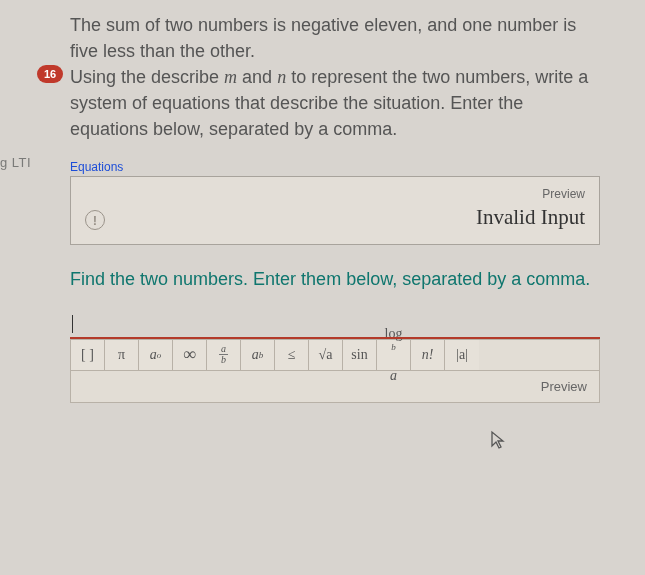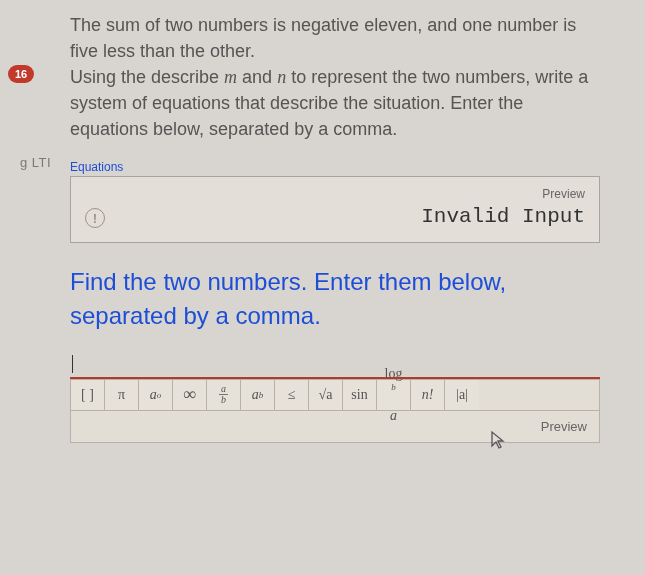--- a/index.html
+++ b/index.html
@@ -21,37 +21,36 @@
   }
   .left-col {
     position: absolute;
     left: 0;
     top: 0;
     width: 60px;
     height: 100%;
   }
   .qnum {
     position: absolute;
-    left: 8px;
+    left: 37px;
     top: 65px;
     background: #c0392b;
     color: #fff;
     font-size: 11px;
     font-weight: bold;
     padding: 3px 7px;
     border-radius: 10px;
   }
   .lti {
     position: absolute;
     left: 0;
     top: 155px;
     color: #7a7a78;
     font-size: 13px;
     letter-spacing: 0.5px;
-    margin-left: 20px;
   }
   .content {
     margin-left: 70px;
     padding-right: 25px;
   }
   .problem-text {
     font-size: 18px;
     line-height: 1.45;
     color: #555;
     margin-bottom: 18px;
@@ -90,27 +89,27 @@
     font-weight: bold;
     margin-top: 6px;
   }
   .preview-right { text-align: right; }
   .preview-label {
     font-size: 12px;
     color: #666;
     margin-bottom: 4px;
   }
   .preview-msg {
-    font-family: Liberation Mono, monospace;
+    font-family: Liberation Serif, serif;
     font-size: 21px;
     color: #333;
   }
   .part2-text {
-    font-size: 24px;
-    color: #1d4ed8;
+    font-size: 18px;
+    color: #0f766e;
     line-height: 1.4;
     margin-bottom: 20px;
   }
   .cursor-arrow {
     position: absolute;
     left: 490px;
     top: 430px;
     color: #555;
     font-size: 18px;
   }

